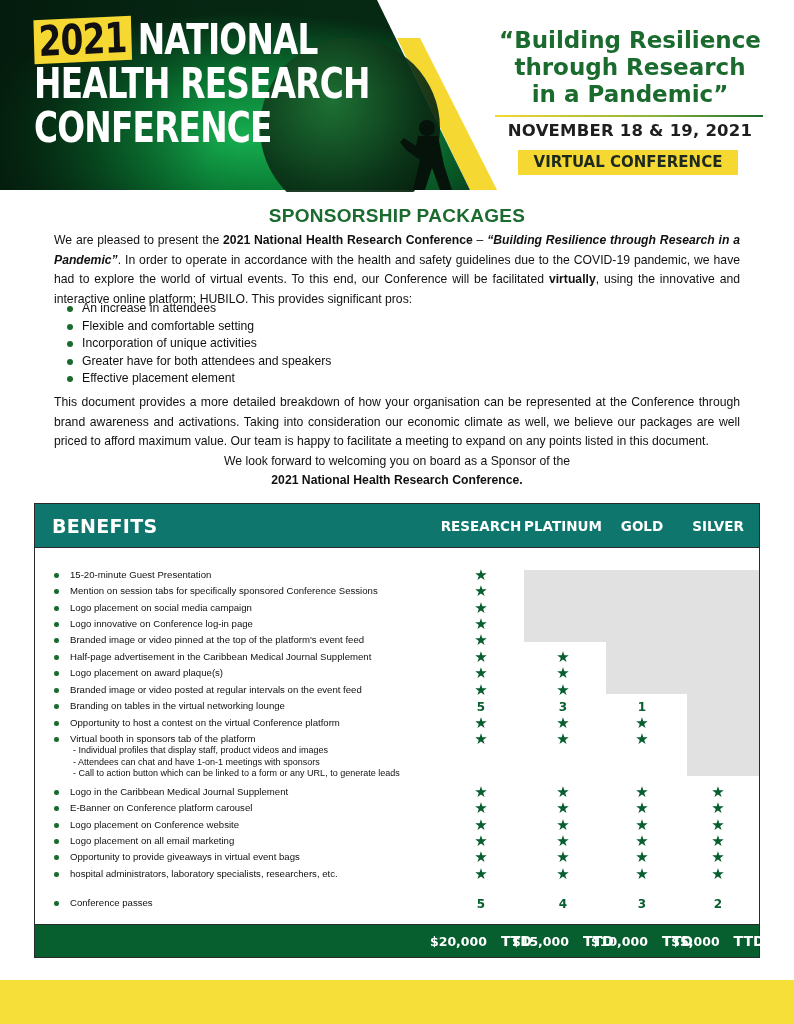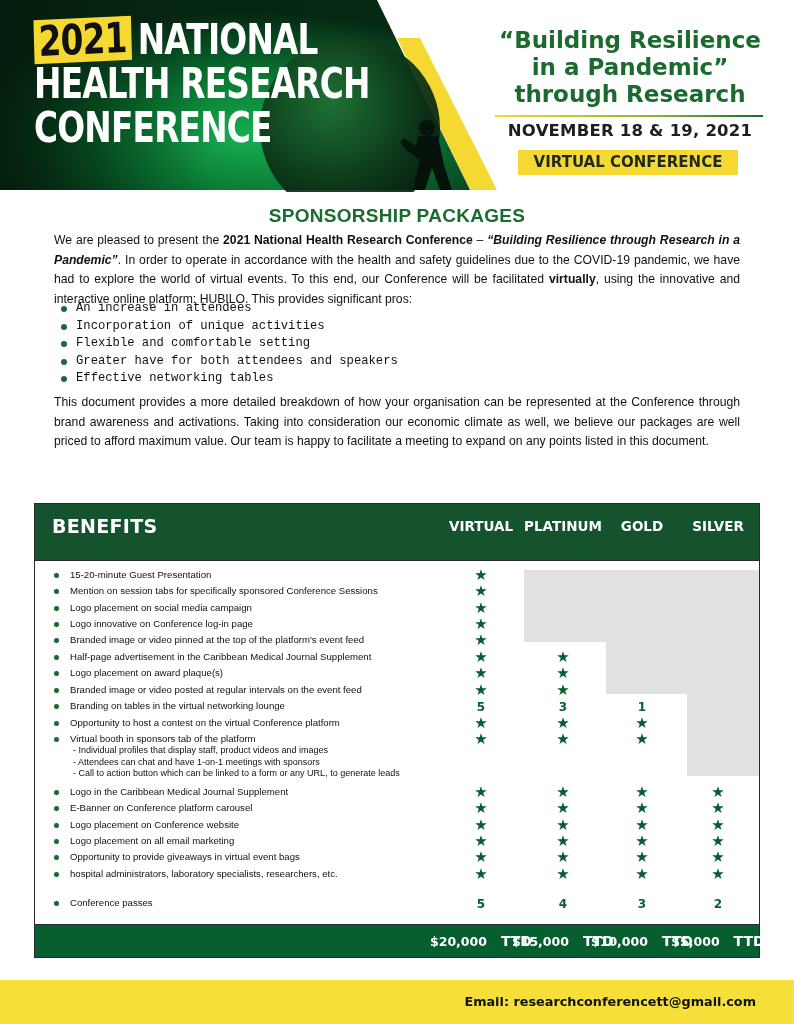--- a/index.html
+++ b/index.html
@@ -22,29 +22,29 @@
     font-family: "DejaVu Sans", sans-serif; font-weight: bold; font-size: 16.5px; color: #1e1e1e; letter-spacing: 0.2px; }
   .virtual-badge { position: absolute; left: 518px; top: 150px; width: 220px; height: 25px; background: #f5d832;
     text-align: center; font-family: "DejaVu Sans", sans-serif; font-weight: bold; font-size: 15px; line-height: 25px; color: #1e2a1e; }
 
   
   .section-title { position: absolute; left: 0; width: 794px; top: 205px; text-align: center;
     font-family: "Liberation Sans", sans-serif; font-weight: bold; font-size: 19px; color: #1b6b2f; letter-spacing: 0.3px; }
   .para { position: absolute; left: 54px; width: 686px; font-size: 12.2px; line-height: 19.5px; text-align: justify; color: #111; }
   .para1 { top: 231px; }
   .para2 { top: 393px; }
-  .pros { position: absolute; left: 60px; top: 300px; list-style: none; font-family: Liberation Mono, monospace; }
+  .pros { position: absolute; left: 66px; top: 300px; list-style: none; }
   .pros li { font-size: 12.2px; line-height: 17.6px; padding-left: 16px; position: relative; }
   .pros li::before { content: ""; position: absolute; left: 1px; top: 6px; width: 6px; height: 6px; border-radius: 50%; background: #1b6b2f; }
   .closing { position: absolute; left: 0; width: 794px; top: 452px; text-align: center; font-size: 12.2px; line-height: 19px; }
   .closing b { font-weight: bold; }
 
   
   .table { position: absolute; left: 34px; top: 503px; width: 726px; height: 455px; border: 1.5px solid #2a2a2a; background: #fff; }
-  .thead { position: absolute; left: 0; top: 0; width: 100%; height: 57px; background: #14532d; border-bottom: 1.5px solid #2a2a2a; }
+  .thead { position: absolute; left: 0; top: 0; width: 100%; height: 44px; background: #0f766e; border-bottom: 1.5px solid #2a2a2a; }
   .thead .benefits { position: absolute; left: 17px; top: 11px; font-family: "DejaVu Sans", sans-serif; font-weight: bold; font-size: 19px; color: #fff; letter-spacing: 0.3px; }
   .tier { position: absolute; top: 14px; font-family: "DejaVu Sans", sans-serif; font-weight: bold; font-size: 13.5px; color: #fff; transform: translateX(-50%); white-space: nowrap; }
   .tfoot { position: absolute; left: 0; bottom: 0; width: 100%; height: 33px; background: #075e2e; border-top: 1.5px solid #2a2a2a; }
   .price { position: absolute; top: 8px; transform: translateX(-50%); white-space: nowrap; color: #fff; font-family: "DejaVu Sans", sans-serif; font-weight: bold; font-size: 12.5px; }
   .price .cur { font-size: 14px; margin-left: 14px; }
 
   .gray { position: absolute; background: #e1e1e1; }
 
   .row { position: absolute; left: 0; width: 100%; }
   .row .label { position: absolute; left: 35px; font-size: 9.6px; line-height: 12px; color: #111; width: 370px; }
@@ -97,49 +97,51 @@
   <div class="title-block">
     <div class="title-line">
       <span class="year-badge">2021</span><span>NATIONAL</span>
     </div>
     <div class="title-line">HEALTH RESEARCH</div>
     <div class="title-line">CONFERENCE</div>
   </div>
 
   <div class="tagline">
     <div>“Building Resilience</div>
+    <div>through Research</div>
     <div>in a Pandemic”</div>
-    <div>through Research</div>
   </div>
   <div class="tag-rule"></div>
   <div class="dates">NOVEMBER 18 &amp; 19, 2021</div>
   <div class="virtual-badge">VIRTUAL CONFERENCE</div>
 </div>
 
 <div class="section-title">SPONSORSHIP PACKAGES</div>
 
 <div class="para para1"><span>We are pleased to present the </span><b>2021 National Health Research Conference</b><span> – </span><b><i>“Building Resilience through Research in a Pandemic”</i></b><span>. In order to operate in accordance with the health and safety guidelines due to the COVID-19 pandemic, we have had to explore the world of virtual events. To this end, our Conference will be facilitated </span><b>virtually</b><span>, using the innovative and interactive online platform: HUBILO. This provides significant pros:</span></div>
 
 <ul class="pros">
   <li>An increase in attendees</li>
+  <li>Flexible and comfortable setting</li>
   <li>Incorporation of unique activities</li>
-  <li>Flexible and comfortable setting</li>
   <li>Greater have for both attendees and speakers</li>
-  <li>Effective networking tables</li>
+  <li>Effective placement element</li>
 </ul>
 
 <div class="para para2">This document provides a more detailed breakdown of how your organisation can be represented at the Conference through brand awareness and activations. Taking into consideration our economic climate as well, we believe our packages are well priced to afford maximum value. Our team is happy to facilitate a meeting to expand on any points listed in this document.</div>
 
 <div class="closing">
+  <div>We look forward to welcoming you on board as a Sponsor of the</div>
+  <b>2021 National Health Research Conference.</b>
 </div>
 
 <div class="table">
   <div class="thead">
     <span class="benefits">BENEFITS</span>
-    <span class="tier" style="left:446px">VIRTUAL</span>
+    <span class="tier" style="left:446px">RESEARCH</span>
     <span class="tier" style="left:528px">PLATINUM</span>
     <span class="tier" style="left:607px">GOLD</span>
     <span class="tier" style="left:683px">SILVER</span>
   </div>
 
   <div class="gray" style="left:489px; top:66px; width:235px; height:72px;"></div>
   <div class="gray" style="left:571px; top:137px; width:153px; height:53px;"></div>
   <div class="gray" style="left:652px; top:189px; width:72px; height:83px;"></div>
 
   <div id="rows">
@@ -267,14 +269,13 @@
 
   <div class="tfoot">
     <span class="price" style="left:446px"><span>$20,000</span><span class="cur">TTD</span></span>
     <span class="price" style="left:528px"><span>$15,000</span><span class="cur">TTD</span></span>
     <span class="price" style="left:607px"><span>$10,000</span><span class="cur">TTD</span></span>
     <span class="price" style="left:683px"><span>$5,000</span><span class="cur">TTD</span></span>
   </div>
 </div>
 
 <div class="footer">
-  <span class="email">Email: researchconferencett@gmail.com</span>
 </div>
 
 </body></html>

